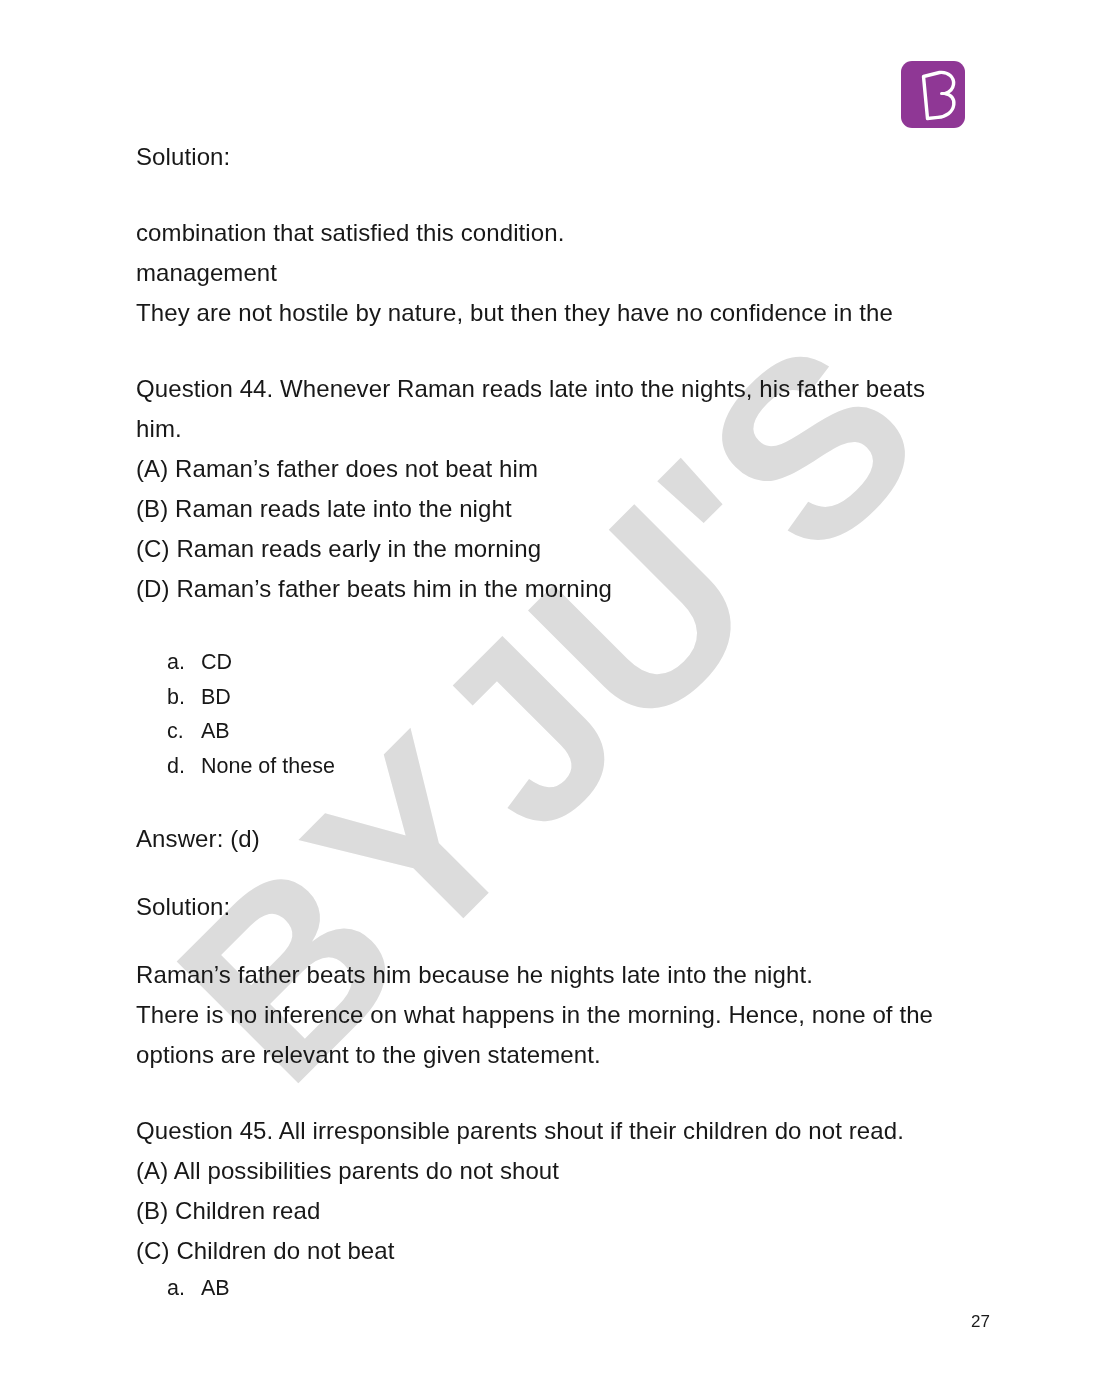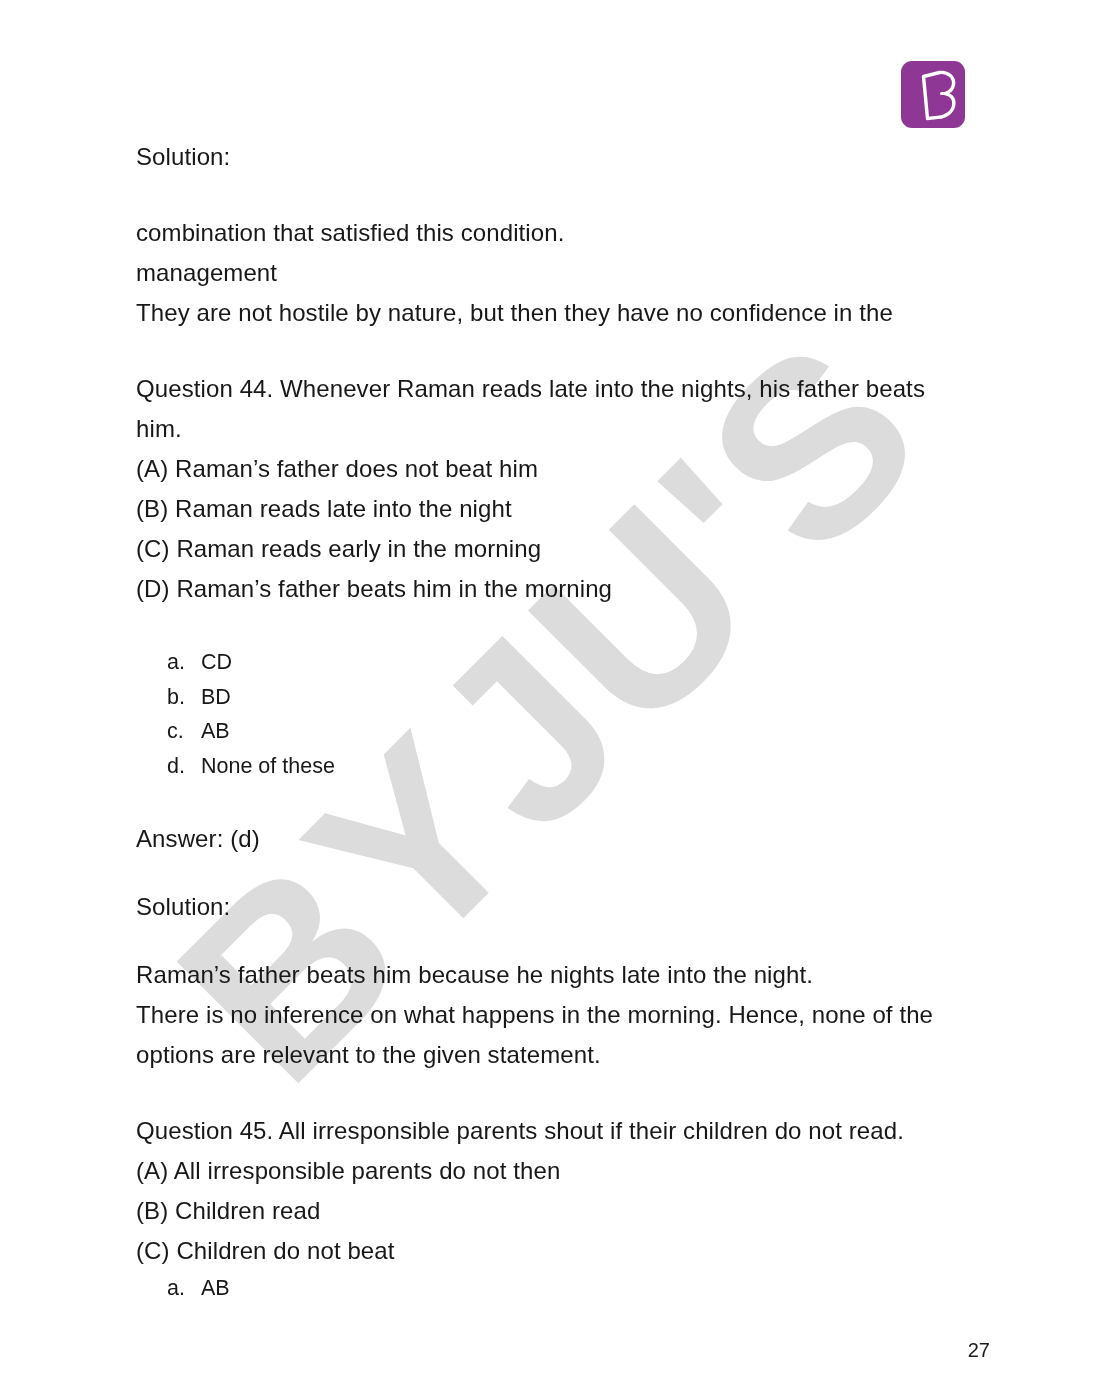--- a/index.html
+++ b/index.html
@@ -107,26 +107,25 @@
   }
   .sublist li .txt {
     flex: 1 1 auto;
   }
 
   
   .page-number {
     position: absolute;
     right: 110px;
     top: 1310px;
-    font-size: 20px;
+    font-size: 17px;
     line-height: 24px;
     color: #1b1b1b;
     z-index: 2;
     font-family: "Liberation Sans", sans-serif;
-    margin-top: 28px;
   }
 </style>
 </head>
 <body>
 
 <div class="page">
 
   <div class="watermark">
     <div class="watermark-text">BYJU'S</div>
   </div>
@@ -191,21 +190,21 @@
 
     <div class="spacer-28"></div>
 
     <p class="para">Raman’s father beats him because he nights late into the night.</p>
     <p class="para">There is no inference on what happens in the morning. Hence, none of the</p>
     <p class="para">options are relevant to the given statement.</p>
 
     <div class="spacer-36"></div>
 
     <p class="para bold">Question 45. All irresponsible parents shout if their children do not read.</p>
-    <p class="para bold">(A) All irresponsible parents do not then</p>
+    <p class="para bold">(A) All possibilities parents do not shout</p>
     <p class="para bold">(B) Children read</p>
     <p class="para bold">(C) Children do not beat</p>
 
     <ul class="sublist">
       <li>
         <span class="marker">a.</span>
         <span class="txt">AB</span>
       </li>
     </ul>
 

